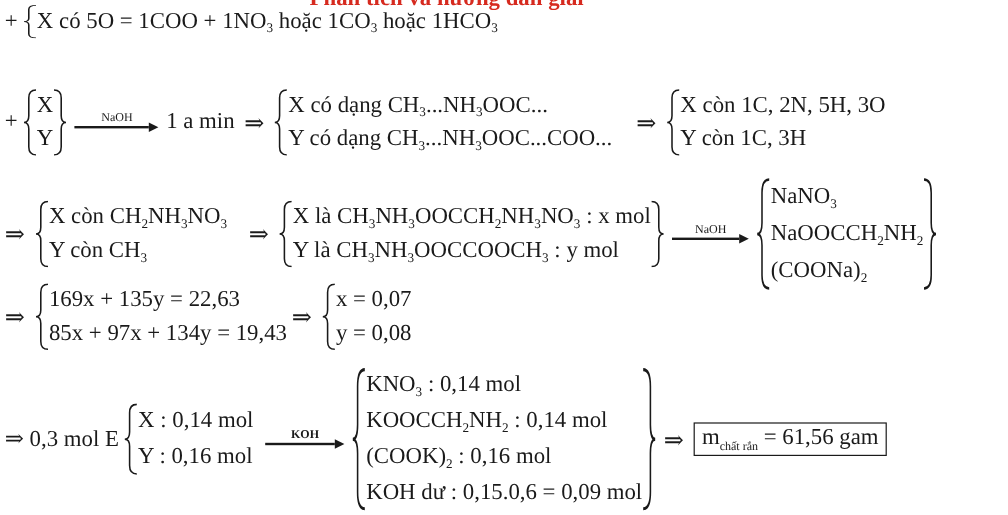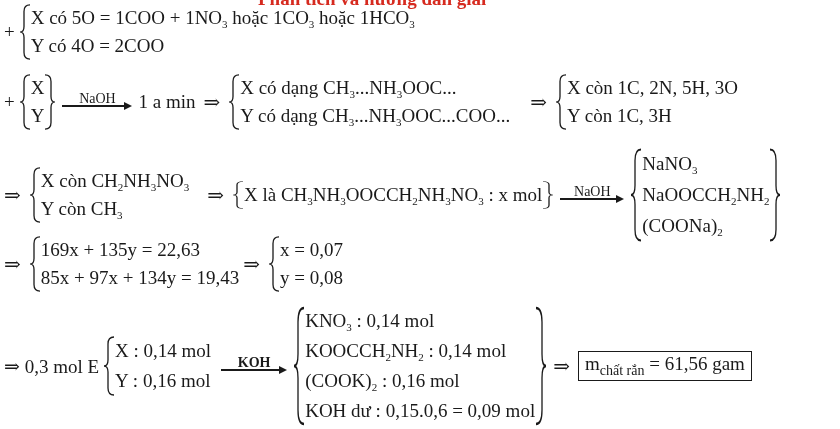--- a/index.html
+++ b/index.html
@@ -8,45 +8,44 @@
   .hdr { position:absolute; left:258px; top:-12px; font-size:19px; font-weight:bold;
          color:#d62a1f; white-space:nowrap; }
   .row { position:absolute; display:flex; align-items:center; white-space:nowrap; font-size:19px; }
   .sys { display:flex; align-items:stretch; }
   .brace { font-size:0; width:12px; position:relative; }
   .brace svg { position:absolute; top:0; left:0; height:100%; width:12px; }
   .lines { display:flex; flex-direction:column; justify-content:space-around; }
   .lines > div { line-height:28px; }
   sub { font-size:11px; vertical-align:-4px; line-height:0; }
   .arrow { display:inline-flex; flex-direction:column; align-items:center; margin:0 6px; }
-  .arrow .lbl { font-size:14px; line-height:10px; margin-bottom:-2px; }
+  .arrow .lbl { font-size:10px; line-height:10px; margin-bottom:-2px; }
   .arrow .shaft { display:flex; align-items:center; }
   .arrow .shaft .ln { height:1.2px; background:#1a1a1a; }
   .arrow .shaft .hd { width:0; height:0; border-left:8px solid #1a1a1a; border-top:4px solid transparent; border-bottom:4px solid transparent; }
   .imp { margin:0 8px; font-size:20px; }
   .box { border:1.3px solid #1a1a1a; padding:1px 6px; }
-  .tiny { font-size:14px; vertical-align:-5px; }
+  .tiny { font-size:10px; vertical-align:-5px; }
   .pre { margin-right:4px; }
 </style>
 </head>
 <body>
 
 <div class="hdr">Phân tích và hướng dẫn giải</div>
 
 <div class="row" style="left:4px; top:4px;">
   <span class="pre">+</span>
   <div class="sys">
     <span class="brace">
         <svg viewBox="0 0 12 60" preserveAspectRatio="none">
           <path d="M11 1 Q5 1 5 8 L5 24 Q5 30 1 30 Q5 30 5 36 L5 52 Q5 59 11 59" fill="none" stroke="#1a1a1a" stroke-width="1.3"></path>
         </svg>
       </span>
     <div class="lines">
       <div>X có 5O = 1COO + 1NO<sub>3</sub> hoặc 1CO<sub>3</sub> hoặc 1HCO<sub>3</sub></div>
-      <div>Y có 4O = 2COO</div>
     </div>
   </div>
 </div>
 
 <div class="row" style="left:4px; top:74px;">
   <span class="pre">+</span>
   <div class="sys">
     <span class="brace">
         <svg viewBox="0 0 12 60" preserveAspectRatio="none">
           <path d="M11 1 Q5 1 5 8 L5 24 Q5 30 1 30 Q5 30 5 36 L5 52 Q5 59 11 59" fill="none" stroke="#1a1a1a" stroke-width="1.3"></path>
@@ -111,20 +110,21 @@
   </div>
   <span class="imp" style="margin-left:18px">⇒</span>
   <div class="sys">
     <span class="brace">
         <svg viewBox="0 0 12 60" preserveAspectRatio="none">
           <path d="M11 1 Q5 1 5 8 L5 24 Q5 30 1 30 Q5 30 5 36 L5 52 Q5 59 11 59" fill="none" stroke="#1a1a1a" stroke-width="1.3"></path>
         </svg>
       </span>
     <div class="lines">
       <div>X là CH<sub>3</sub>NH<sub>3</sub>OOCCH<sub>2</sub>NH<sub>3</sub>NO<sub>3</sub> : x mol</div>
+      <div>Y là CH<sub>3</sub>NH<sub>3</sub>OOCCOOCH<sub>3</sub> : y mol</div>
     </div>
     <span class="brace">
         <svg viewBox="0 0 12 60" preserveAspectRatio="none">
           <path d="M1 1 Q7 1 7 8 L7 24 Q7 30 11 30 Q7 30 7 36 L7 52 Q7 59 1 59" fill="none" stroke="#1a1a1a" stroke-width="1.3"></path>
         </svg>
       </span>
   </div>
   <span class="arrow">
     <span class="lbl">NaOH</span>
     <span class="shaft">

